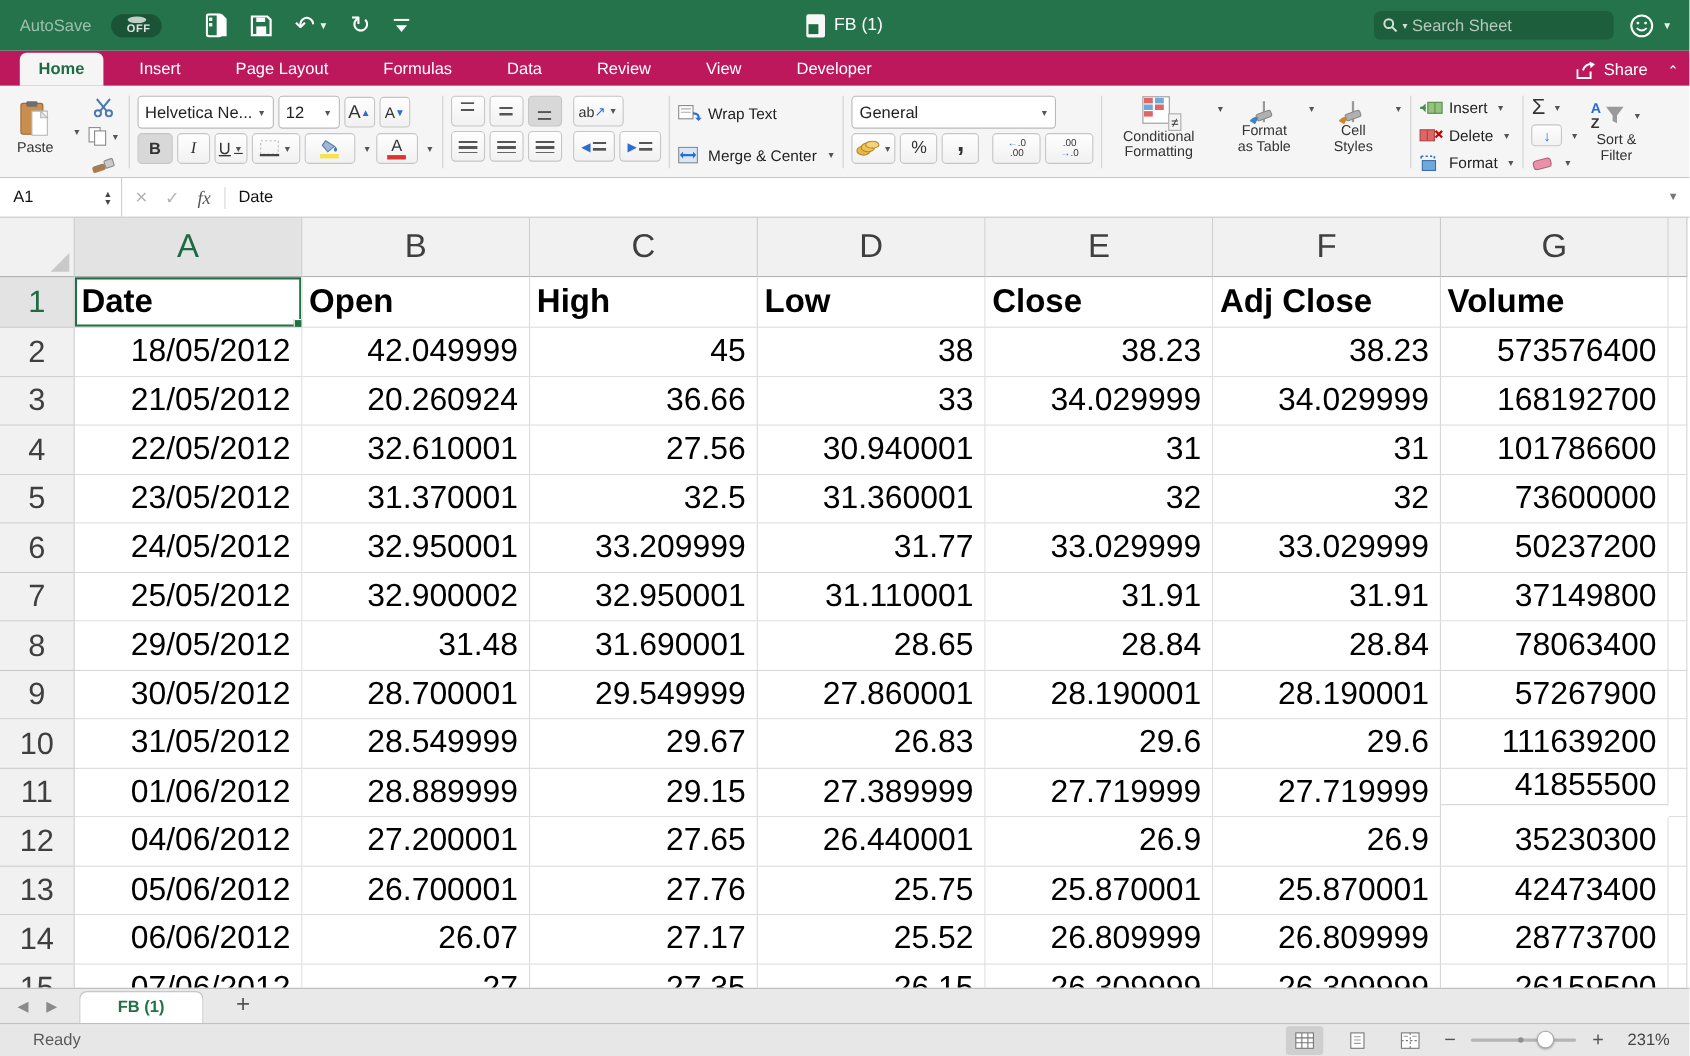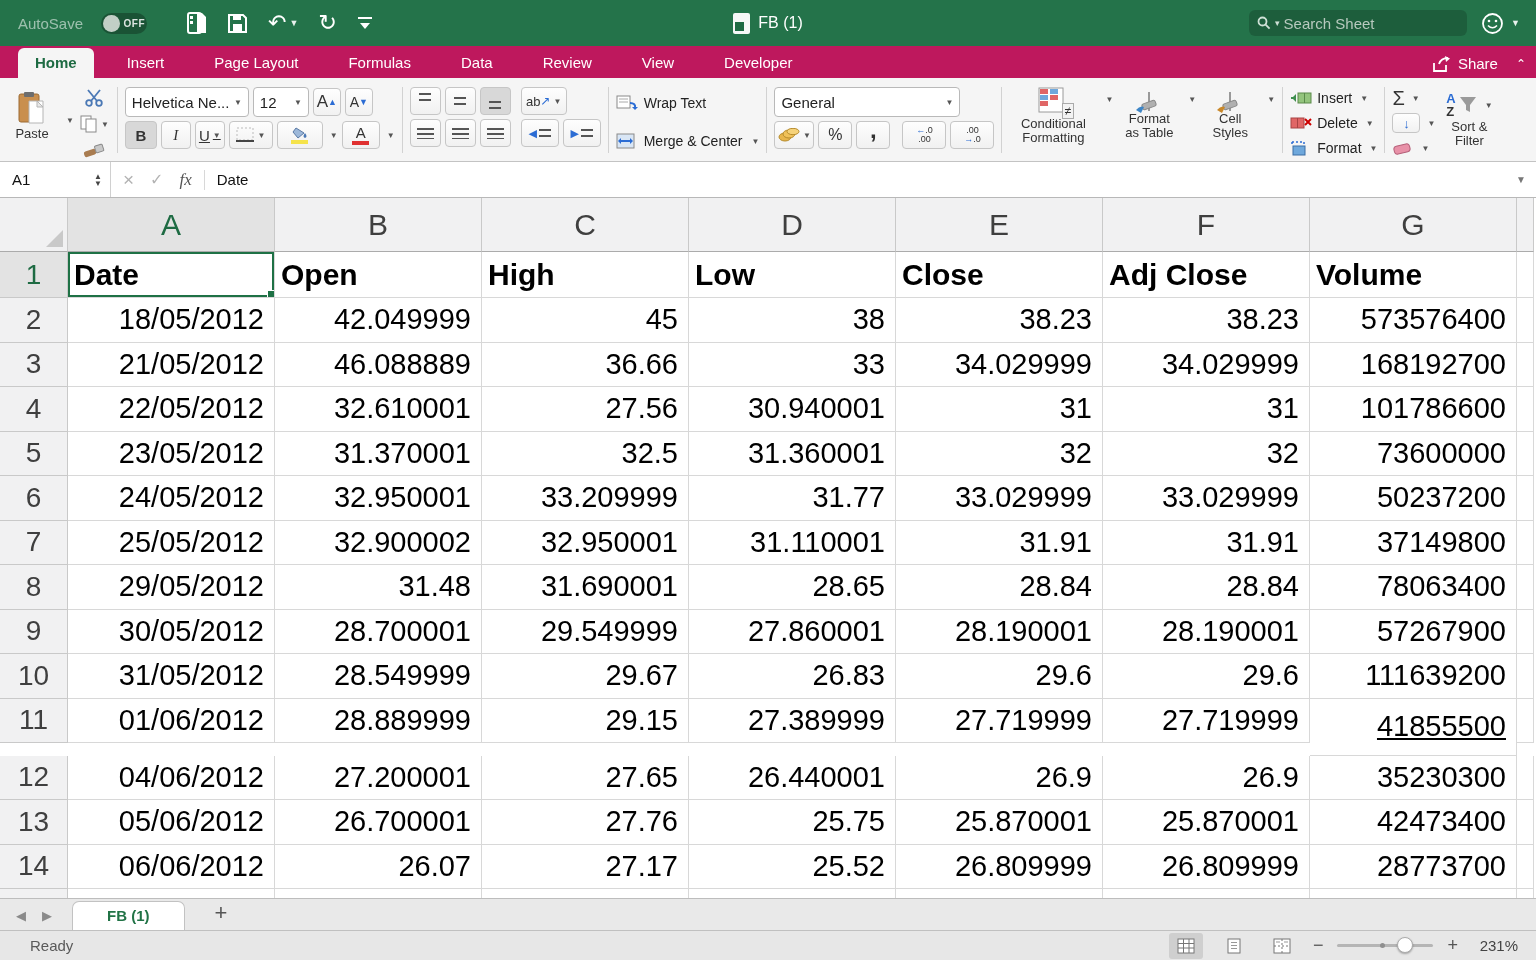--- a/index.html
+++ b/index.html
@@ -4,21 +4,21 @@
 <style>
   * { margin:0; padding:0; box-sizing:border-box; }
   html,body { width:1536px; height:960px; overflow:hidden; }
   body { font-family:"Liberation Sans","DejaVu Sans",sans-serif; background:#fff; }
   .app { width:1536px; height:960px; display:flex; flex-direction:column; }
 
   
   .titlebar { height:46px; background:#24734a; display:flex; align-items:center; position:relative; flex:none; }
   .tb-left { display:flex; align-items:center; gap:18px; padding-left:18px; }
   .autosave-label { color:rgba(255,255,255,.55); font-size:15px; }
-  .toggle { width:46px; height:21px; border-radius:11px; background:rgba(0,0,0,.28); display:flex; align-items:center; padding:2px; cursor:default; }
+  .toggle { width:46px; height:21px; border-radius:11px; background:rgba(0,0,0,.28); display:flex; align-items:center; padding:2px; cursor:default;flex-direction:column; }
   .knob { width:17px; height:17px; border-radius:50%; background:#c2cfc6; }
   .toggle-txt { color:rgba(255,255,255,.85); font-size:10px; font-weight:bold; margin-left:4px; letter-spacing:.5px; }
   .qat { display:flex; align-items:center; gap:20px; margin-left:22px; }
   .qat .ic { color:#fff; display:flex; align-items:center; }
   .mini-dd { color:rgba(255,255,255,.9); font-size:9px; margin-left:3px; }
   .tb-title { position:absolute; left:0; right:0; text-align:center; color:#fff; font-size:16px; display:flex; justify-content:center; align-items:center; gap:8px; pointer-events:none; }
   .doc-ic { width:17px; height:21px; background:#f6f8f7; border-radius:2px; position:relative; }
   .doc-ic::after { content:""; position:absolute; left:2px; bottom:3px; width:9px; height:9px; background:#1e6b43; }
   .tb-right { margin-left:auto; display:flex; align-items:center; gap:14px; padding-right:16px; }
   .searchbox { width:218px; height:26px; background:rgba(0,0,0,.18); border-radius:6px; display:flex; align-items:center; padding:0 8px; gap:4px; }
@@ -524,21 +524,21 @@
         <div class="cell" style="height: 44.5px;">18/05/2012</div>
         <div class="cell" style="height: 44.5px;">42.049999</div>
         <div class="cell" style="height: 44.5px;">45</div>
         <div class="cell" style="height: 44.5px;">38</div>
         <div class="cell" style="height: 44.5px;">38.23</div>
         <div class="cell" style="height: 44.5px;">38.23</div>
         <div class="cell" style="height: 44.5px;">573576400</div>
         <div class="cell" style="height: 44.5px;"></div>
         <div class="rowhead" style="height: 44.5px;">3</div>
         <div class="cell" style="height: 44.5px;">21/05/2012</div>
-        <div class="cell" style="height: 44.5px;">46.088889</div>
+        <div class="cell" style="height: 44.5px;">20.260924</div>
         <div class="cell" style="height: 44.5px;">36.66</div>
         <div class="cell" style="height: 44.5px;">33</div>
         <div class="cell" style="height: 44.5px;">34.029999</div>
         <div class="cell" style="height: 44.5px;">34.029999</div>
         <div class="cell" style="height: 44.5px;">168192700</div>
         <div class="cell" style="height: 44.5px;"></div>
         <div class="rowhead" style="height: 44.5px;">4</div>
         <div class="cell" style="height: 44.5px;">22/05/2012</div>
         <div class="cell" style="height: 44.5px;">32.610001</div>
         <div class="cell" style="height: 44.5px;">27.56</div>
@@ -601,21 +601,21 @@
         <div class="cell" style="height: 44.5px;">29.6</div>
         <div class="cell" style="height: 44.5px;">111639200</div>
         <div class="cell" style="height: 44.5px;"></div>
         <div class="rowhead" style="height: 44.5px;">11</div>
         <div class="cell" style="height: 44.5px;">01/06/2012</div>
         <div class="cell" style="height: 44.5px;">28.889999</div>
         <div class="cell" style="height: 44.5px;">29.15</div>
         <div class="cell" style="height: 44.5px;">27.389999</div>
         <div class="cell" style="height: 44.5px;">27.719999</div>
         <div class="cell" style="height: 44.5px;">27.719999</div>
-        <div class="cell" style="height: 57px; text-decoration: underline;">41855500</div>
+        <div class="cell" style="height: 33px;">41855500</div>
         <div class="cell" style="height: 44.5px;"></div>
         <div class="rowhead" style="height: 44.5px;">12</div>
         <div class="cell" style="height: 44.5px;">04/06/2012</div>
         <div class="cell" style="height: 44.5px;">27.200001</div>
         <div class="cell" style="height: 44.5px;">27.65</div>
         <div class="cell" style="height: 44.5px;">26.440001</div>
         <div class="cell" style="height: 44.5px;">26.9</div>
         <div class="cell" style="height: 44.5px;">26.9</div>
         <div class="cell" style="height: 44.5px;">35230300</div>
         <div class="cell" style="height: 44.5px;"></div>

